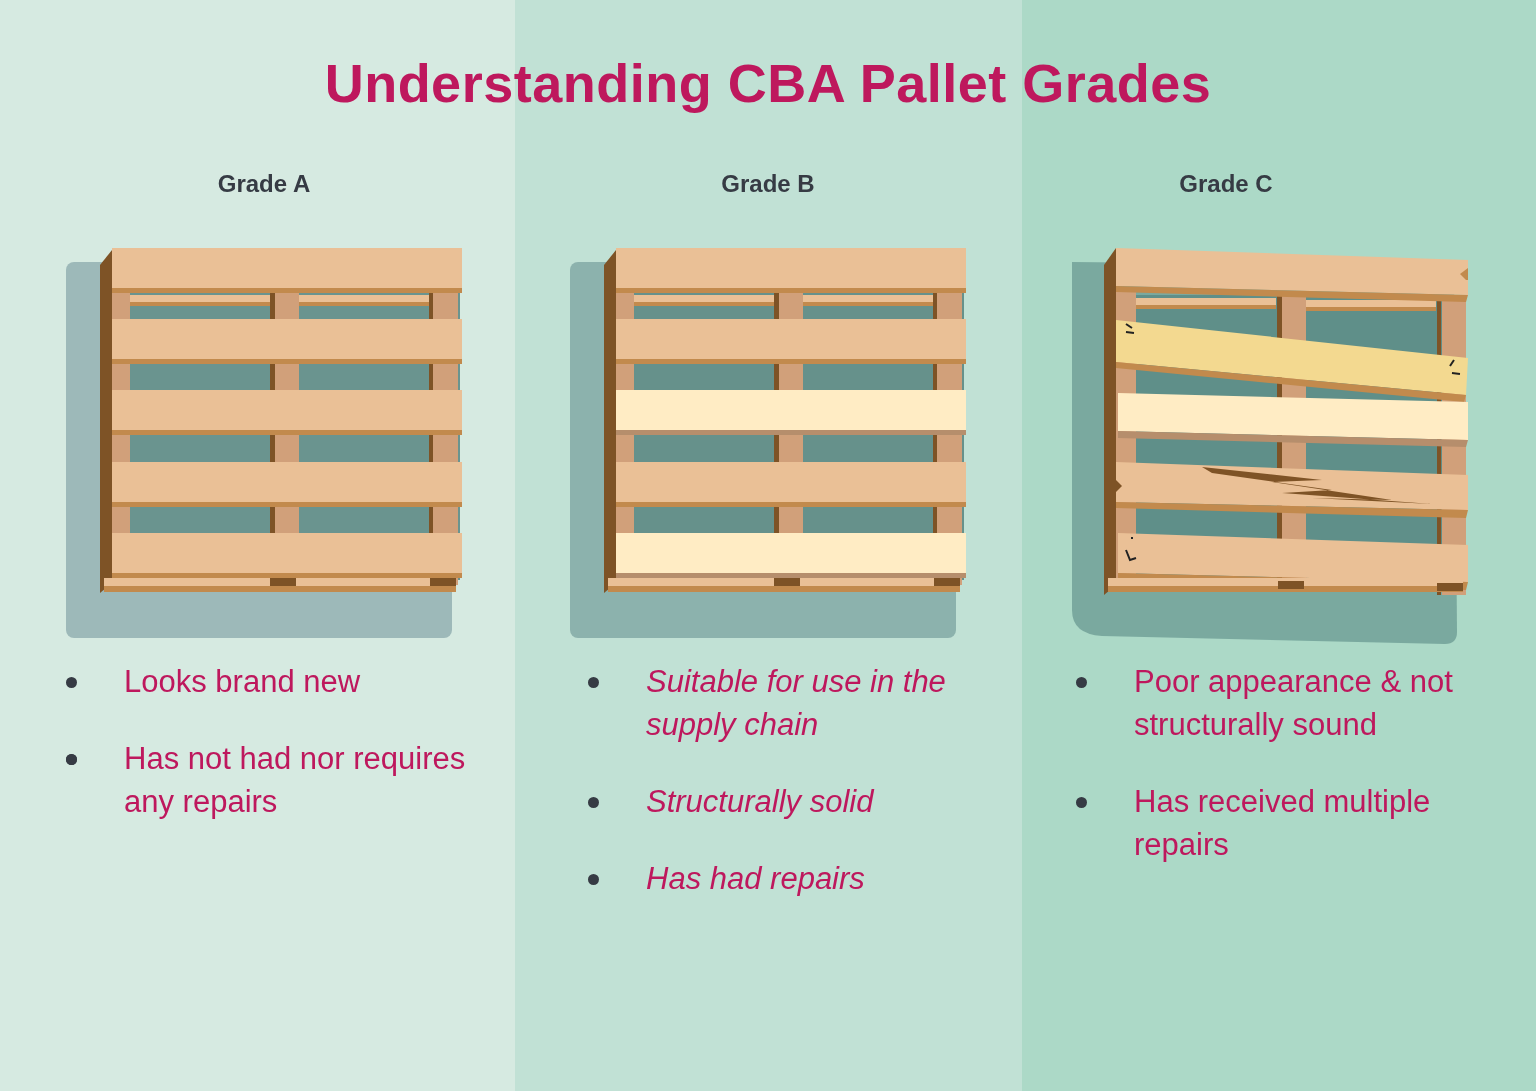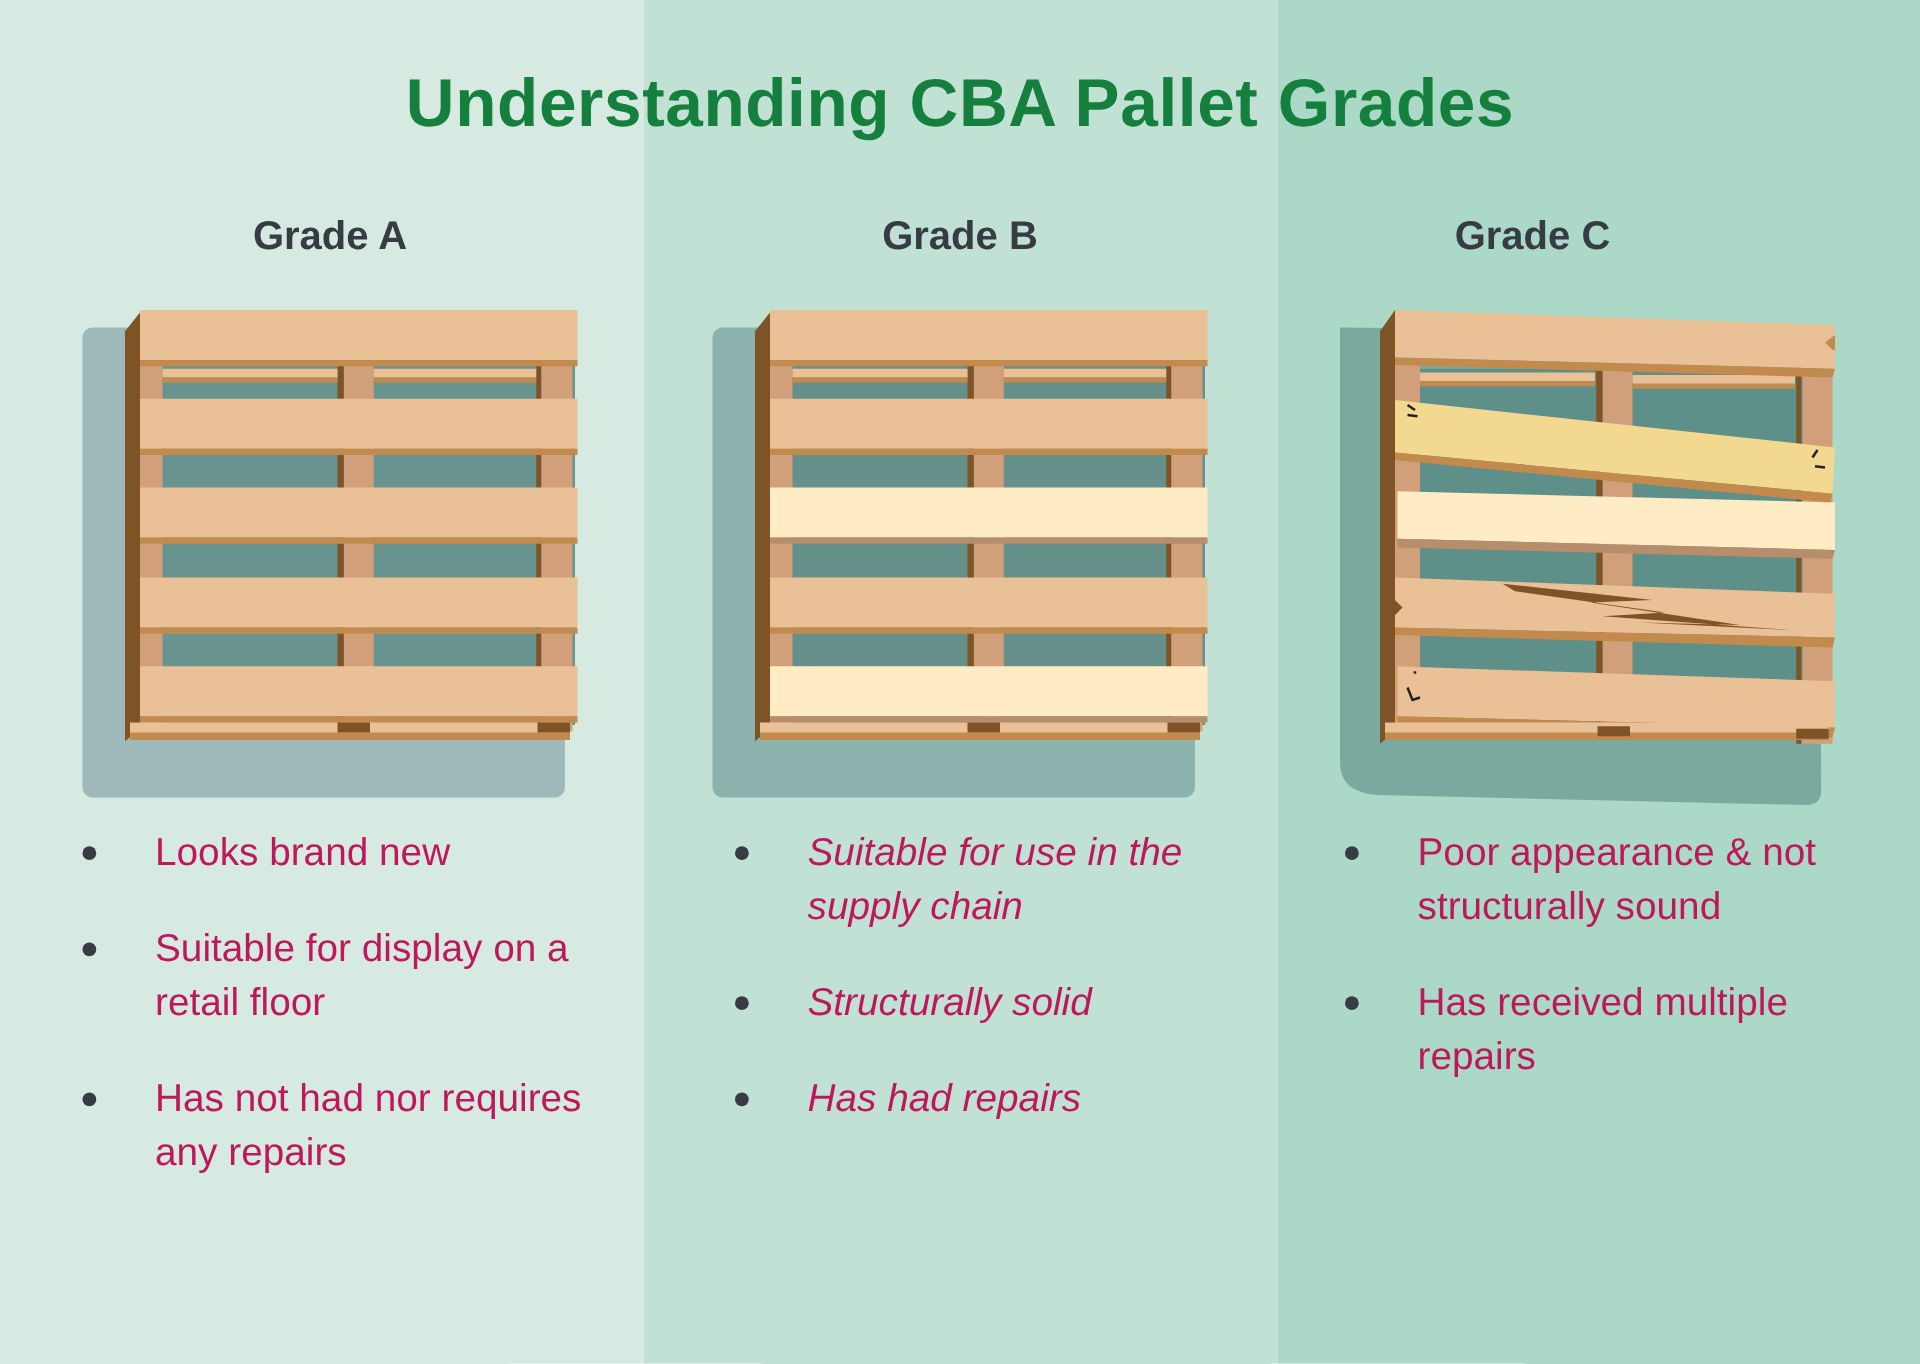--- a/index.html
+++ b/index.html
@@ -3,22 +3,22 @@
 <meta charset="utf-8">
 <style>
   html, body { margin:0; padding:0; }
   body { width:1536px; height:1091px; position:relative; overflow:hidden;
          font-family:"Liberation Sans", "DejaVu Sans", sans-serif; color:#363b44; }
   .col { position:absolute; top:0; height:1091px; }
   .col-a { left:0; width:515px; background:#d6eae1; }
   .col-b { left:515px; width:507px; background:#c1e1d5; }
   .col-c { left:1022px; width:514px; background:#acd9c7; }
   .title { position:absolute; top:52px; left:0; width:1536px; text-align:center;
-           font-size:54px; font-weight:bold; letter-spacing:0.5px; color:#15803d; }
-  .grade { position:absolute; top:170px; font-size:32px; font-weight:bold; text-align:center; width:300px; }
+           font-size:54px; font-weight:bold; letter-spacing:0.5px; color:#be185d; }
+  .grade { position:absolute; top:170px; font-size:24px; font-weight:bold; text-align:center; width:300px; }
   .pallet { position:absolute; top:240px; width:420px; height:410px; }
   .bullets { position:absolute; top:660px; margin:0; padding:0; list-style:none; }
   .bullets li { position:relative; font-size:31px; line-height:43px; color:#be185d; margin-bottom:34px; padding-left:58px; }
   .bullets li .dot { position:absolute; left:0; top:17px; width:11px; height:11px; border-radius:50%; background:#363b44; }
 </style>
 </head>
 <body>
 
 <div class="col col-a"></div>
 <div class="col col-b"></div>
@@ -57,21 +57,21 @@
     <rect x="52" y="293" width="350" height="40" fill="#eac096"></rect>
       <rect x="52" y="333" width="350" height="5" fill="#c28a4d"></rect>
   </g>
   <rect x="44" y="338" width="352" height="14" fill="#eac096"></rect>
   <rect x="44" y="346" width="352" height="6" fill="#c28a4d"></rect>
   <rect x="210" y="338" width="26" height="8" fill="#7e5326"></rect>
   <rect x="370" y="338" width="26" height="8" fill="#7e5326"></rect>
 </svg>
 <ul class="bullets" style="left:66px; width:430px;">
   <li><span class="dot"></span><span>Looks brand new</span></li>
-  <li><span class="dot"></span><span>Suitable for display on a retail floor</span></li>
+  <li><span class="dot"></span></li>
   <li><span class="dot"></span><span>Has not had nor requires any repairs</span></li>
 </ul>
 
 <div class="grade" style="left:618px;">Grade B</div>
 <svg class="pallet" style="left:564px;" viewBox="0 0 420 410">
   <rect x="6" y="22" width="386" height="376" rx="8" fill="#8cb2ad"></rect>
   <rect x="60" y="50" width="340" height="290" fill="#66918b"></rect>
   <rect x="48" y="45" width="22" height="300" fill="#d1a07a"></rect>
   <rect x="215" y="45" width="24" height="300" fill="#d1a07a"></rect>
   <rect x="372" y="45" width="26" height="300" fill="#d1a07a"></rect>

